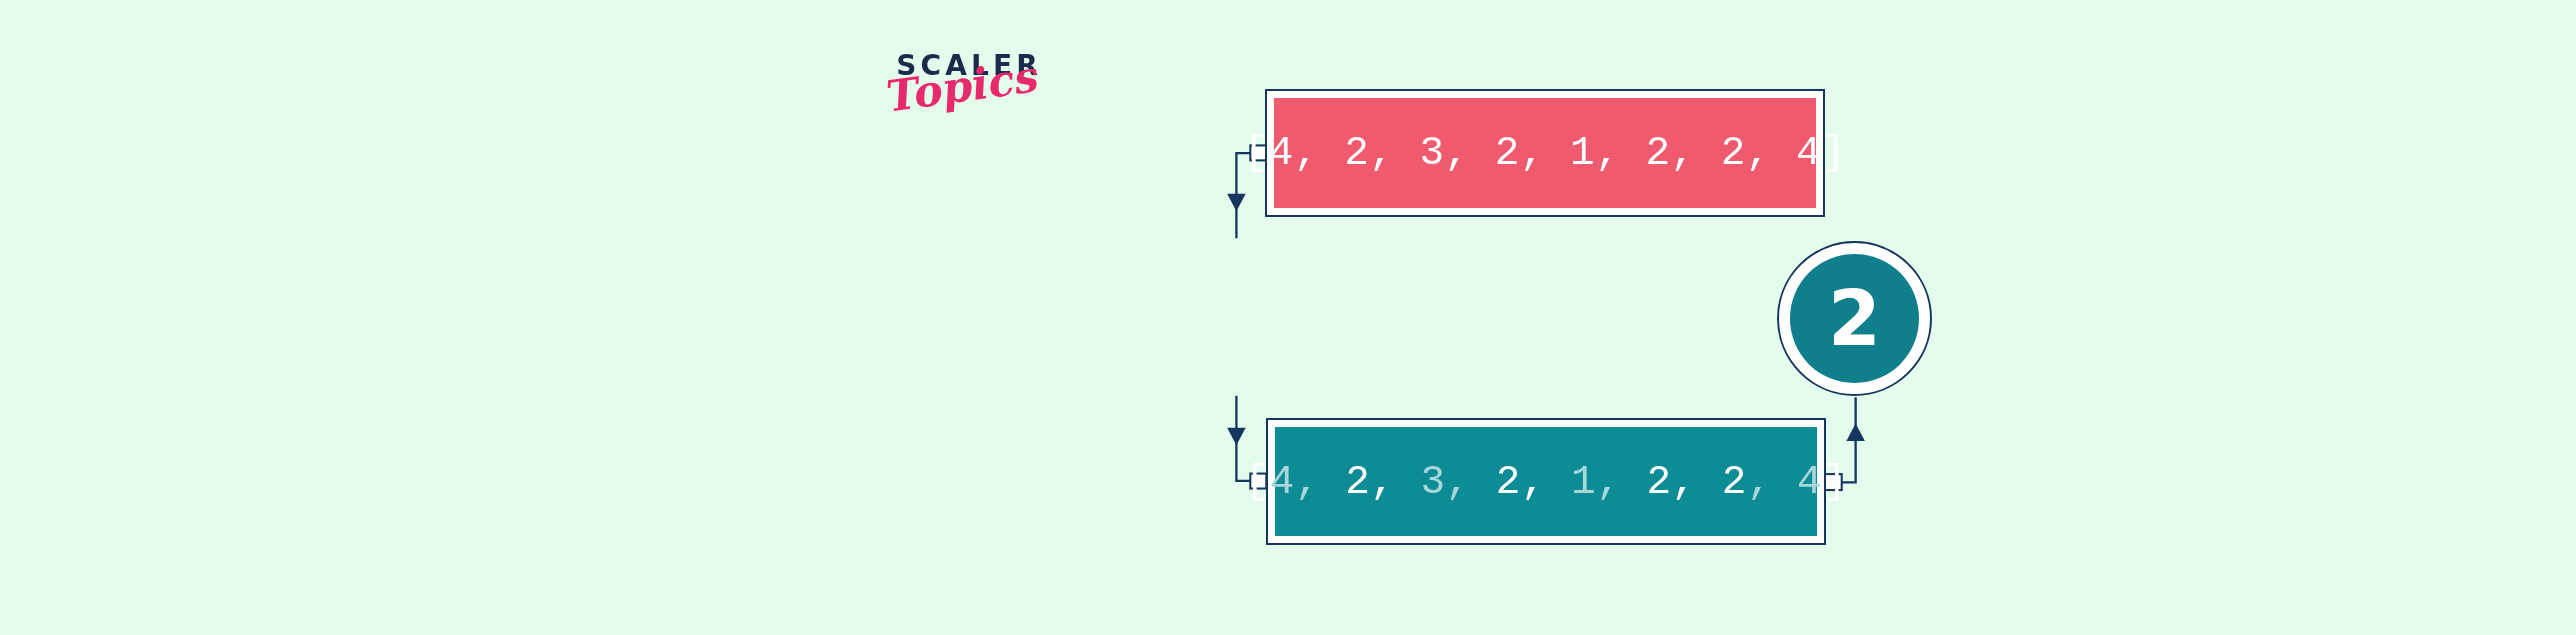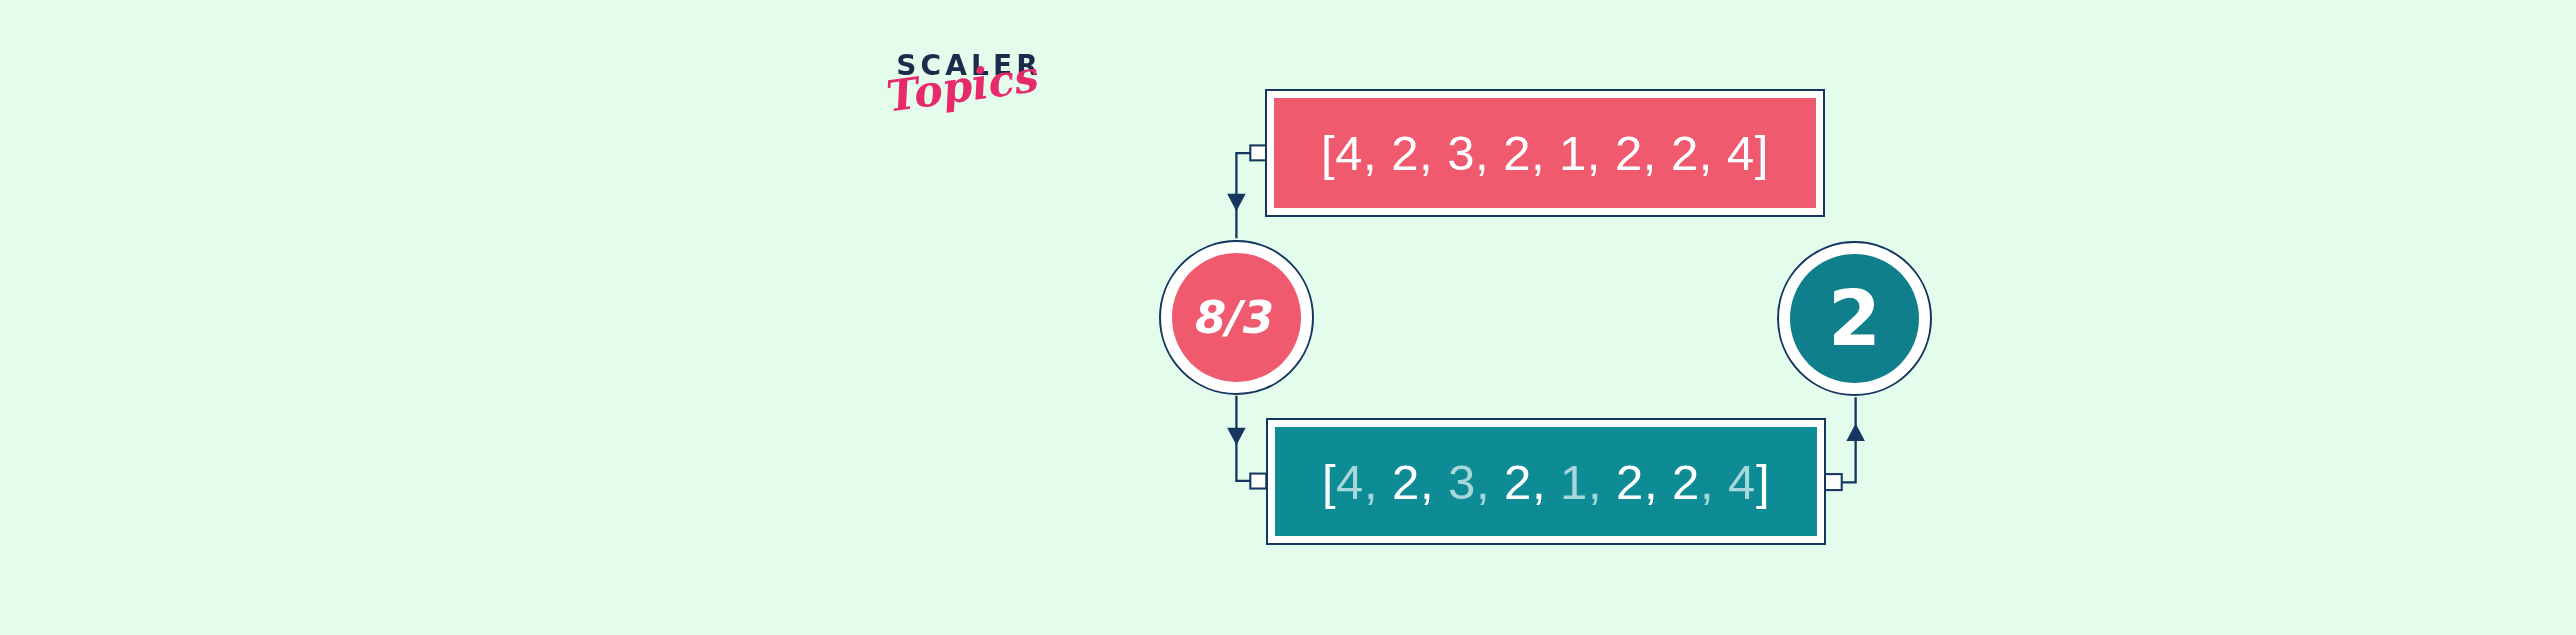--- a/index.html
+++ b/index.html
@@ -48,22 +48,22 @@
   .box-input  { left: 1265px; top: 89px; width: 560px; height: 128px; }
   .box-output { left: 1266px; top: 418px; width: 560px; height: 127px; }
   .box-fill {
     position: absolute; left: 7.2px; top: 6.7px; right: 7.2px; bottom: 6.7px;
     display: flex; align-items: center; justify-content: center;
   }
   .fill-pink { background: #f05a6e; }
   .fill-teal { background: #0e8c95; }
 
   .array-text {
-    font-family: Liberation Sans, sans-serif;
-    font-size: 49px;
+    font-family: Liberation Mono, monospace;
+    font-size: 41px;
     font-weight: 400;
     color: #ffffff;
     white-space: pre;
     letter-spacing: 0.5px;
   }
   .seg { white-space: pre; }
   .seg-bright { color: #ffffff; }
   .seg-faded  { color: #a7d6db; }
 
   
@@ -128,25 +128,20 @@
     <div class="logo-brand">SCALER</div>
     <div class="logo-word">Topics</div>
   </div>
 
   <div class="shape-box box-input">
     <div class="box-fill fill-pink">
       <span class="array-text">[4, 2, 3, 2, 1, 2, 2, 4]</span>
     </div>
   </div>
 
-  <div class="shape-circle circle-ratio">
-    <div class="circle-fill fill-pink">
-      <span class="ratio-label">8/3</span>
-    </div>
-  </div>
 
   <div class="shape-circle circle-result">
     <div class="circle-fill" style="background:#0f7f8b">
       <span class="result-label">2</span>
     </div>
   </div>
 
   <div class="shape-box box-output">
     <div class="box-fill fill-teal">
       <span class="array-text"><span class="seg seg-bright">[</span><span class="seg seg-faded">4</span><span class="seg seg-faded">, </span><span class="seg seg-bright">2</span><span class="seg seg-bright">, </span><span class="seg seg-faded">3</span><span class="seg seg-faded">, </span><span class="seg seg-bright">2</span><span class="seg seg-bright">, </span><span class="seg seg-faded">1</span><span class="seg seg-faded">, </span><span class="seg seg-bright">2</span><span class="seg seg-bright">, </span><span class="seg seg-bright">2</span><span class="seg seg-faded">, </span><span class="seg seg-faded">4</span><span class="seg seg-bright">]</span></span>

